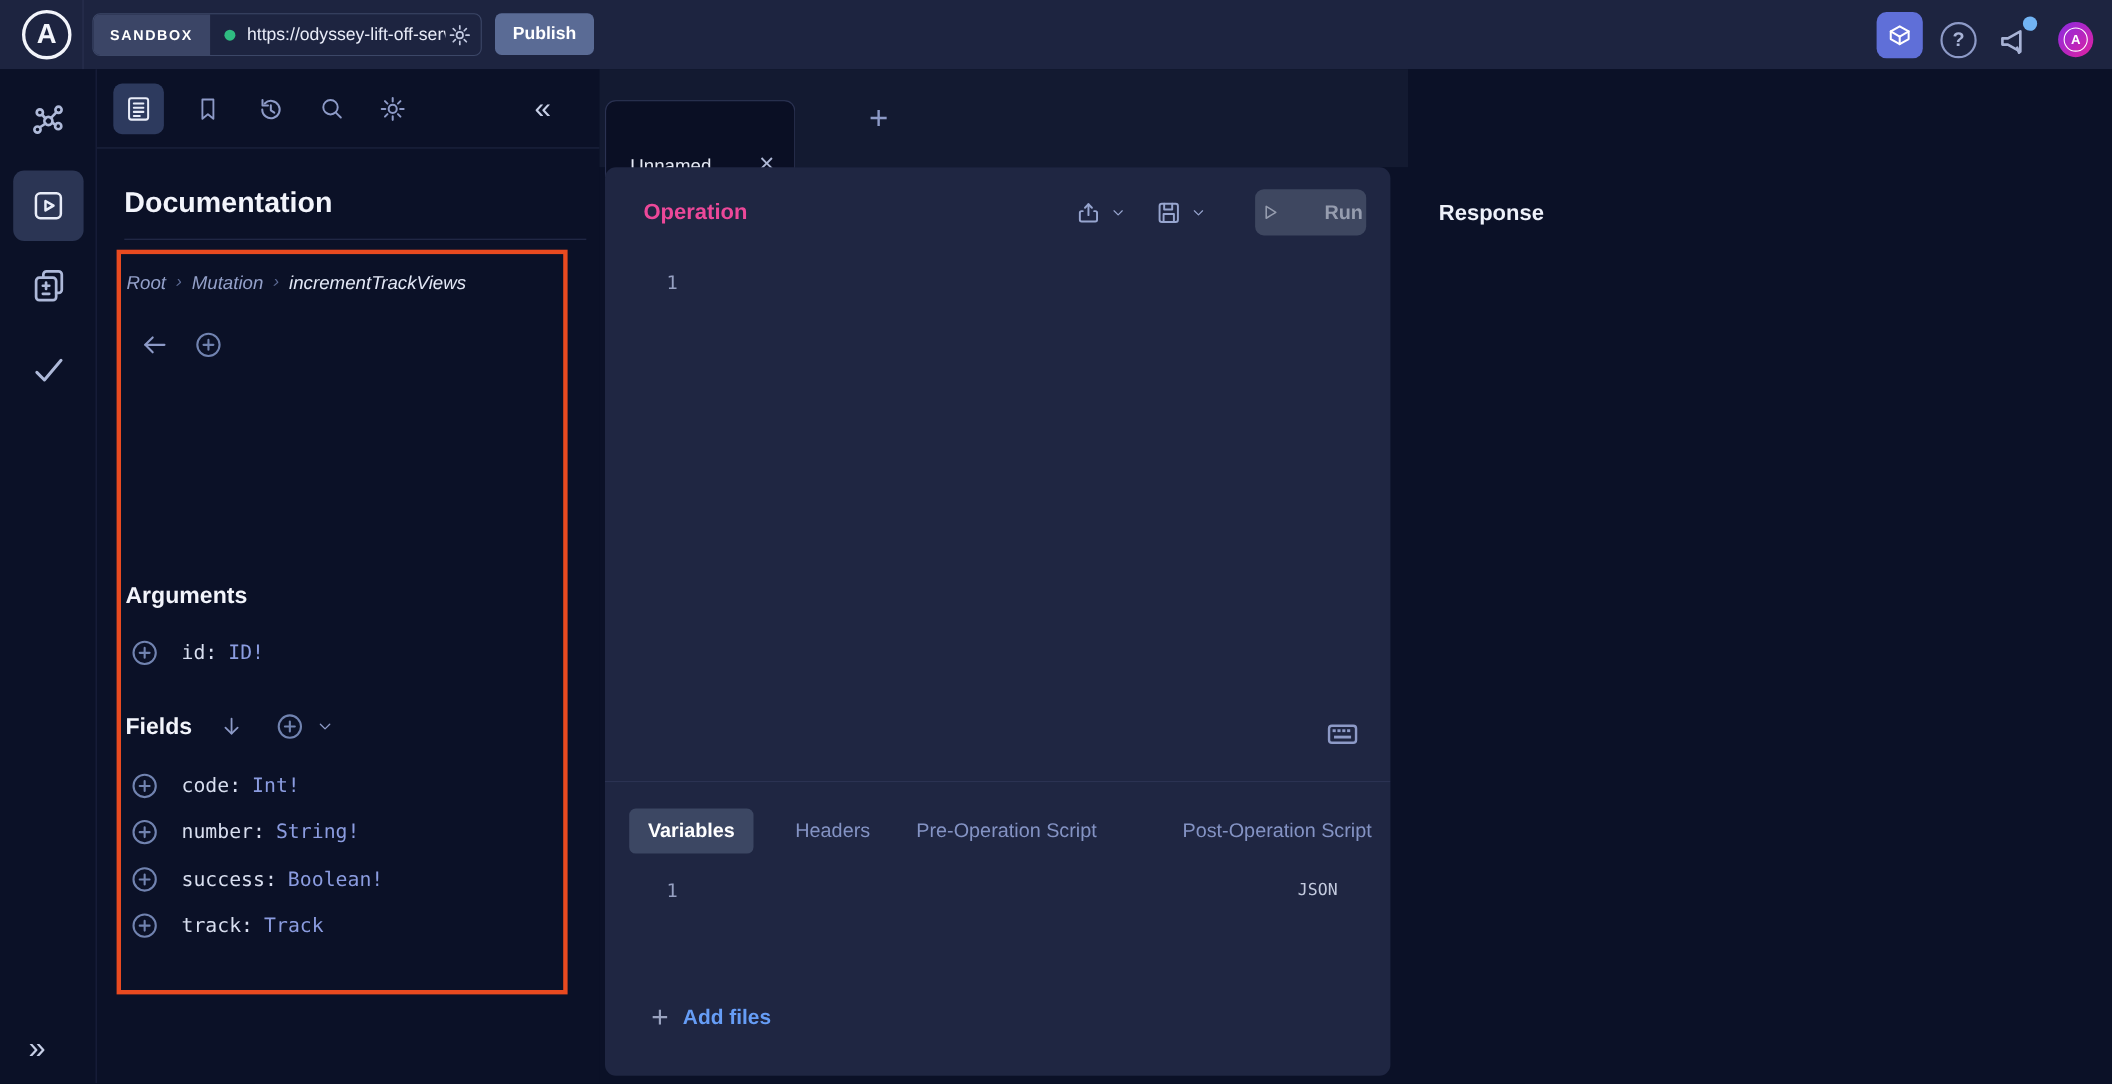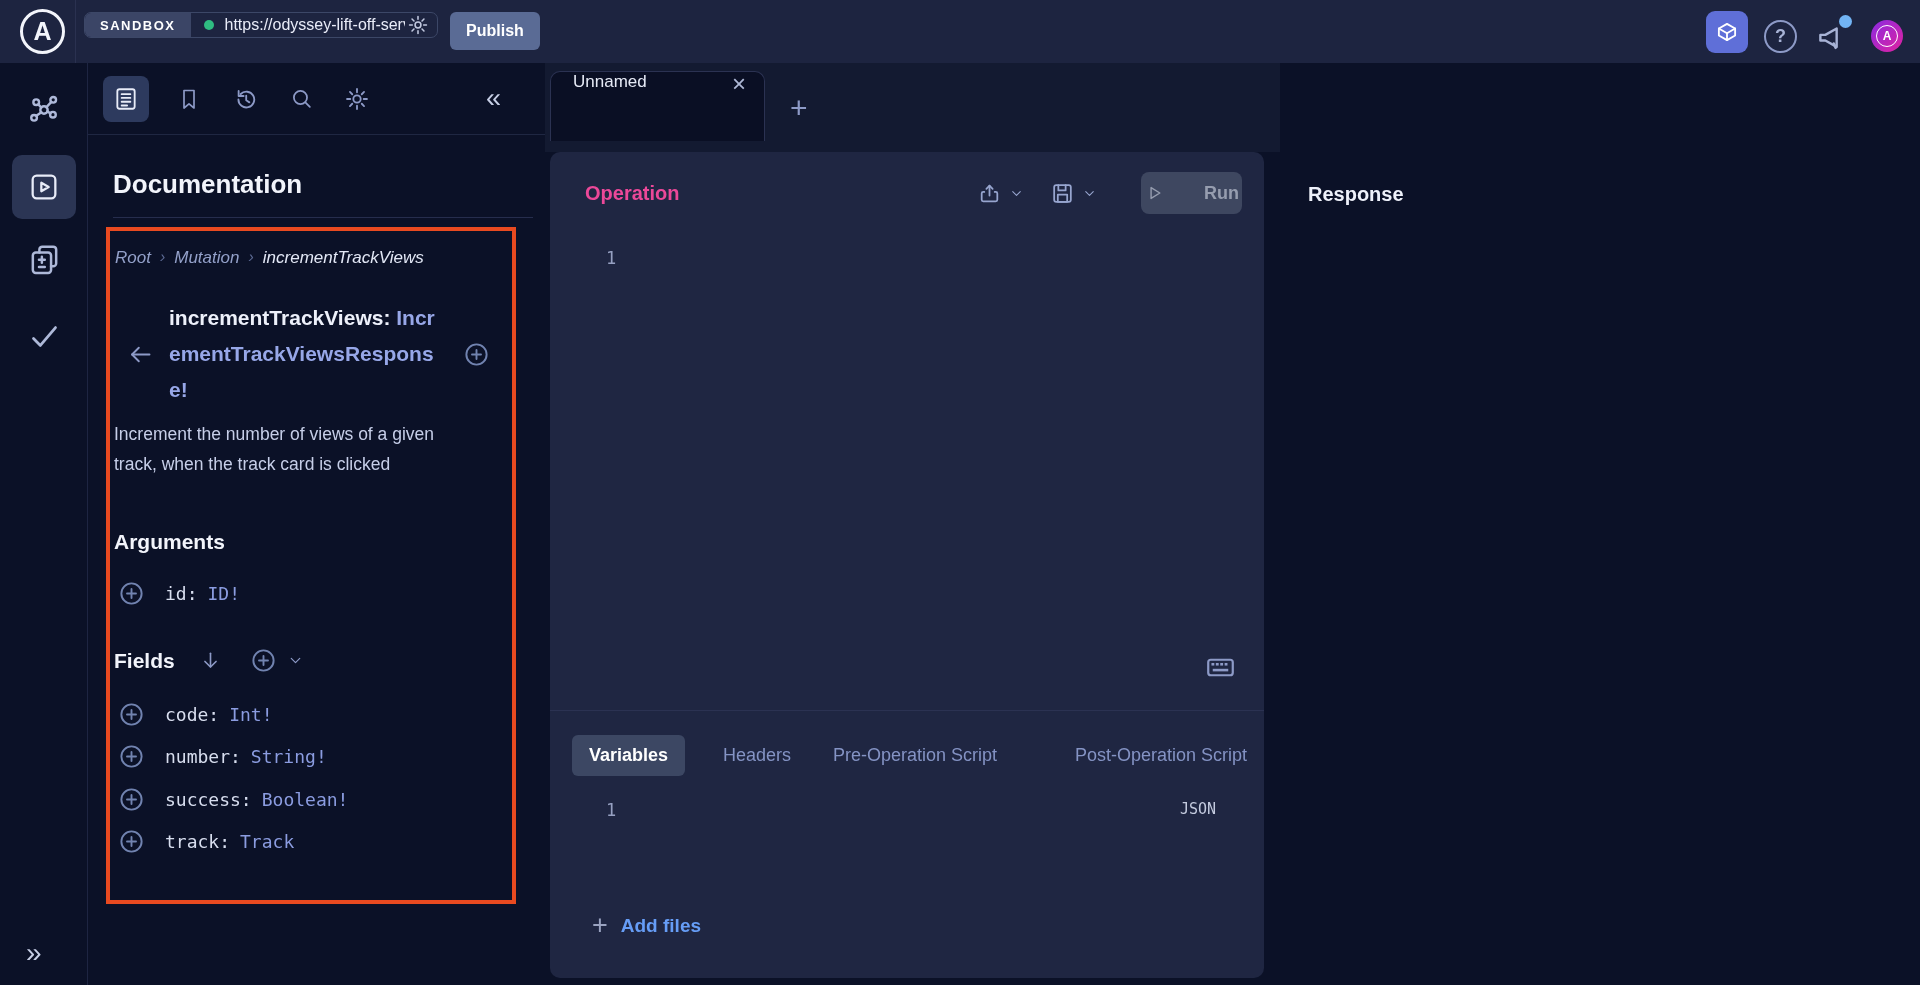--- a/index.html
+++ b/index.html
@@ -8,21 +8,21 @@
   .stage { position:relative; width:1920px; height:985px; background:#0B1127; overflow:hidden; }
 
   svg { display:block; }
   .ic { stroke:currentColor; fill:none; stroke-width:1.7; stroke-linecap:round; stroke-linejoin:round; }
 
   
   .topbar { position:absolute; left:0; top:0; width:1920px; height:63px; background:#1D2440; }
   .logo { position:absolute; left:20px; top:9px; width:45px; height:45px; border:3px solid #F3F5FB; border-radius:50%;
           display:flex; align-items:center; justify-content:center; color:#F3F5FB; font-size:25px; font-weight:700; }
   .topbar-divider { position:absolute; left:75px; top:0; width:1px; height:63px; background:#2A3150; }
-  .endpoint-pill { position:absolute; left:84px; top:12px; width:354px; height:26px; border:1px solid #3C4767; border-radius:7px;
+  .endpoint-pill { position:absolute; left:84px; top:12px; width:354px; height:39px; border:1px solid #3C4767; border-radius:7px;
                    display:flex; align-items:center; overflow:hidden; }
   .sandbox-chip { height:100%; background:#3B4566; display:flex; align-items:center; padding:0 15px;
                   color:#FFFFFF; font-size:13px; font-weight:700; letter-spacing:1.5px; }
   .status-dot { width:10px; height:10px; border-radius:50%; background:#2FBC81; margin-left:13px; flex:0 0 auto; }
   .endpoint-url { margin-left:11px; width:180px; color:#E9ECF8; font-size:16px; white-space:nowrap; overflow:hidden; }
   .url-gear { color:#C2C9E0; margin-left:2px; }
   .publish-btn { position:absolute; left:450px; top:12px; width:90px; height:38px; background:#5A6B95; border:none; border-radius:6px;
                  color:#FFFFFF; font-size:16px; font-weight:600; font-family:inherit; cursor:pointer; }
   .cube-btn { position:absolute; left:1706px; top:11px; width:42px; height:42px; background:#5F6FD8; border-radius:9px;
               display:flex; align-items:center; justify-content:center; color:#FFFFFF; cursor:pointer; }
@@ -74,22 +74,22 @@
   .field-name { margin-left:20px; color:#D8DEEF; }
   .field-type { margin-left:10px; color:#8B9CE0; cursor:pointer; }
   .fields-head { position:absolute; left:26px; top:584px; display:flex; align-items:center; }
   .fields-head .doc-h2-inline { color:#F2F4FB; font-size:21px; font-weight:700; }
   .sort-arrow { margin-left:24px; color:#8D9AC7; cursor:pointer; }
   .fields-add { margin-left:28px; color:#7183B0; cursor:pointer; }
   .fields-chevron { margin-left:10px; color:#8D9AC7; cursor:pointer; }
 
   
   .tab-strip { position:absolute; left:545px; top:63px; width:735px; height:89px; background:#131A31; }
-  .op-tab { position:absolute; left:5px; top:8px; width:215px; height:70px; background:#0A0F24; border:1px solid #2B3252; border-bottom:none;
-            border-radius:10px 10px 0 0; display:flex; align-items:flex-start; padding:0 18px 0 22px; cursor:pointer; }
+  .op-tab { position:absolute; left:5px; top:28px; width:173px; height:70px; background:#0A0F24; border:1px solid #2B3252; border-bottom:none;
+            border-radius:10px 10px 0 0; display:flex; align-items:flex-end; padding:0 18px 0 22px; cursor:pointer; }
   .op-tab-label { color:#E6EAF6; font-size:17px; }
   .op-tab-close { margin-left:auto; color:#AEB8D6; font-size:24px; line-height:1; cursor:pointer; }
   .add-tab { position:absolute; left:245px; top:30px; color:#8D9AC7; font-size:30px; font-weight:300; line-height:1; cursor:pointer; }
 
   .op-card { position:absolute; left:550px; top:152px; width:714px; height:826px; background:#1F2642; border-radius:10px; overflow:hidden; }
   .op-header { display:flex; align-items:center; padding:20px 22px 0 35px; }
   .op-title { color:#ec4899; font-size:20px; font-weight:600; }
   .op-controls { margin-left:auto; display:flex; align-items:center; }
   .ctl-icon { color:#97A5CF; cursor:pointer; }
   .ctl-chev { color:#97A5CF; margin-left:7px; cursor:pointer; }
@@ -243,33 +243,28 @@
       <span class="crumb-current">incrementTrackViews</span>
     </div>
 
     <div class="signature">
       <span class="back-arrow">
         <svg class="ic" width="27" height="27" viewBox="0 0 24 24">
             <path d="M20 12H4.5"></path>
             <path d="M10.5 6 4.5 12l6 6"></path>
           </svg>
       </span>
-      <div class="sig-text">
-        <span class="sig-name">incrementTrackViews:</span>
-        <span class="sig-type">IncrementTrackViewsResponse!</span>
-      </div>
       <span class="sig-add plus-circle">
         <svg class="ic" width="27" height="27" viewBox="0 0 24 24">
             <circle cx="12" cy="12" r="9"></circle>
             <path d="M12 8v8M8 12h8"></path>
           </svg>
       </span>
     </div>
 
-    <div class="doc-desc">Increment the number of views of a given track, when the track card is clicked</div>
 
     <div class="doc-h2" style="top:467px;">Arguments</div>
 
     <div class="field-row" style="top:517px;">
       <span class="plus-circle">
         <svg class="ic" width="27" height="27" viewBox="0 0 24 24">
             <circle cx="12" cy="12" r="9"></circle>
             <path d="M12 8v8M8 12h8"></path>
           </svg>
       </span>

